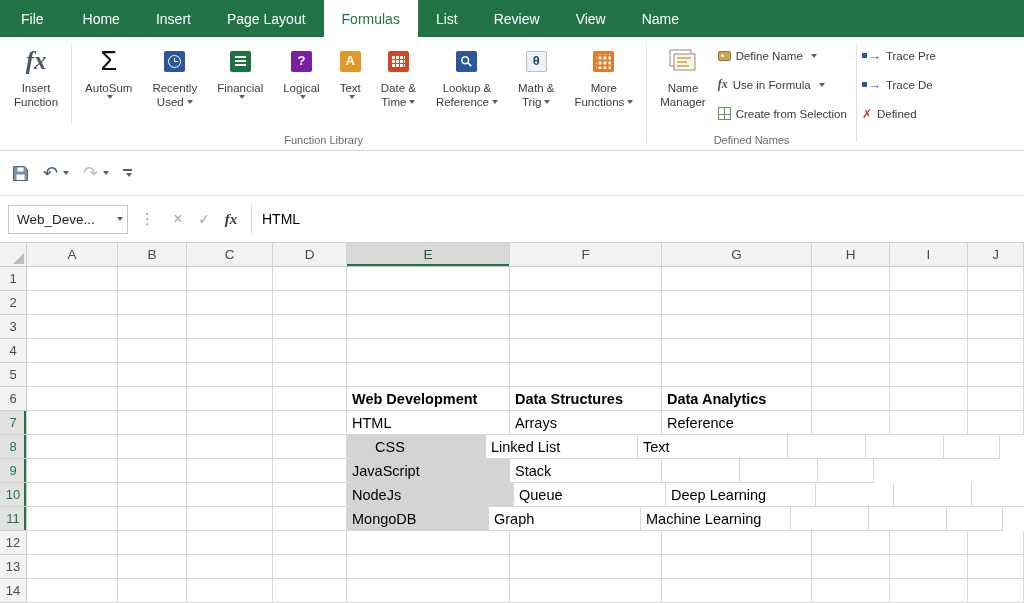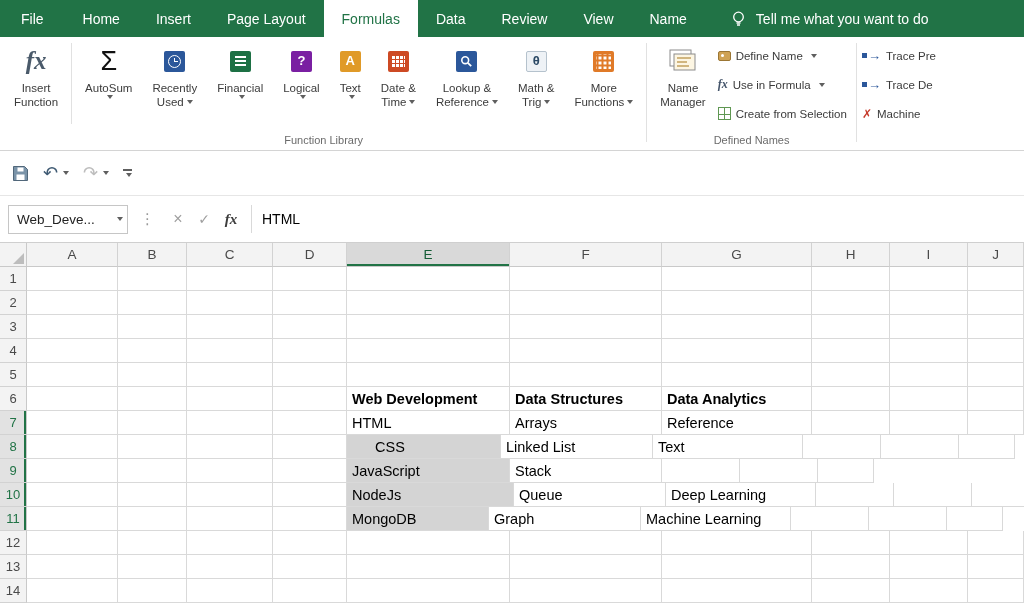--- a/index.html
+++ b/index.html
@@ -100,38 +100,31 @@
   <div class="tab">
       <span>Insert</span>
     </div>
   <div class="tab">
       <span>Page Layout</span>
     </div>
   <div class="tab active">
       <span>Formulas</span>
     </div>
   <div class="tab">
-      <span>Data</span>
+      <span>List</span>
     </div>
   <div class="tab">
       <span>Review</span>
     </div>
   <div class="tab">
       <span>View</span>
     </div>
   <div class="tab">
       <span>Name</span>
     </div>
-  <div class="tellme">
-    <svg width="15" height="18" viewBox="0 0 15 18">
-        <circle cx="7.5" cy="7" r="4.8" fill="none" stroke="#fff" stroke-width="1.3"></circle>
-        <path d="M5.5 13h4 M6 15h3" stroke="#fff" stroke-width="1.3"></path>
-      </svg>
-    <span>Tell me what you want to do</span>
-  </div>
 </div>
 
 <div class="ribbon">
 
   <div class="rb-group">
     <div class="rb-group-items">
       <div class="rb-big">
         <div class="icon-wrap">
             <span class="ic-fx">fx</span>
           </div>
@@ -298,21 +291,21 @@
         <div class="dn-row">
           <span class="arr-ic">→</span>
           <span>Trace Pre</span>
         </div>
         <div class="dn-row">
           <span class="arr-ic">→</span>
           <span>Trace De</span>
         </div>
         <div class="dn-row">
           <span class="rem-ic">✗</span>
-          <span>Machine</span>
+          <span>Defined</span>
         </div>
       </div>
     </div>
     <div class="rb-group-label"></div>
   </div>
 </div>
 
 <div class="qat">
   <span class="qat-btn">
     <svg width="17" height="17" viewBox="0 0 17 17">
@@ -457,21 +450,21 @@
         <div class="cell" style="width: 78px;"></div>
         <div class="cell" style="width: 78px;"></div>
         <div class="cell" style="width: 56px;"></div>
       </div>
       <div class="g-row">
         <div class="row-h sel">8</div>
         <div class="cell" style="width: 91px;"></div>
         <div class="cell" style="width: 69px;"></div>
         <div class="cell" style="width: 86px;"></div>
         <div class="cell" style="width: 74px;"></div>
-        <div class="cell sel-range" style="width: 154px; padding-left: 28px;">CSS</div>
+        <div class="cell sel-range" style="width: 139px; padding-left: 28px;">CSS</div>
         <div class="cell" style="width: 152px;">Linked List</div>
         <div class="cell" style="width: 150px;">Text</div>
         <div class="cell" style="width: 78px;"></div>
         <div class="cell" style="width: 78px;"></div>
         <div class="cell" style="width: 56px;"></div>
       </div>
       <div class="g-row">
         <div class="row-h sel">9</div>
         <div class="cell" style="width: 91px;"></div>
         <div class="cell" style="width: 69px;"></div>

